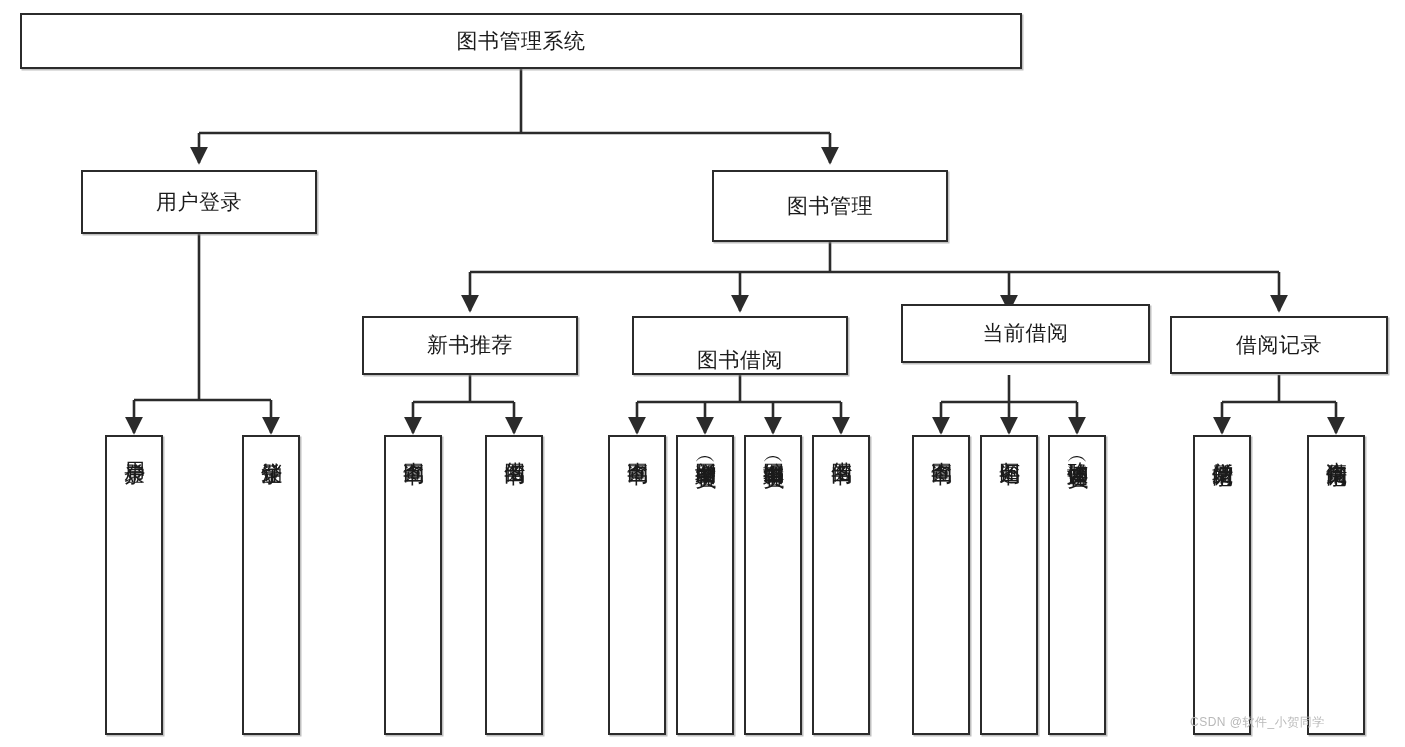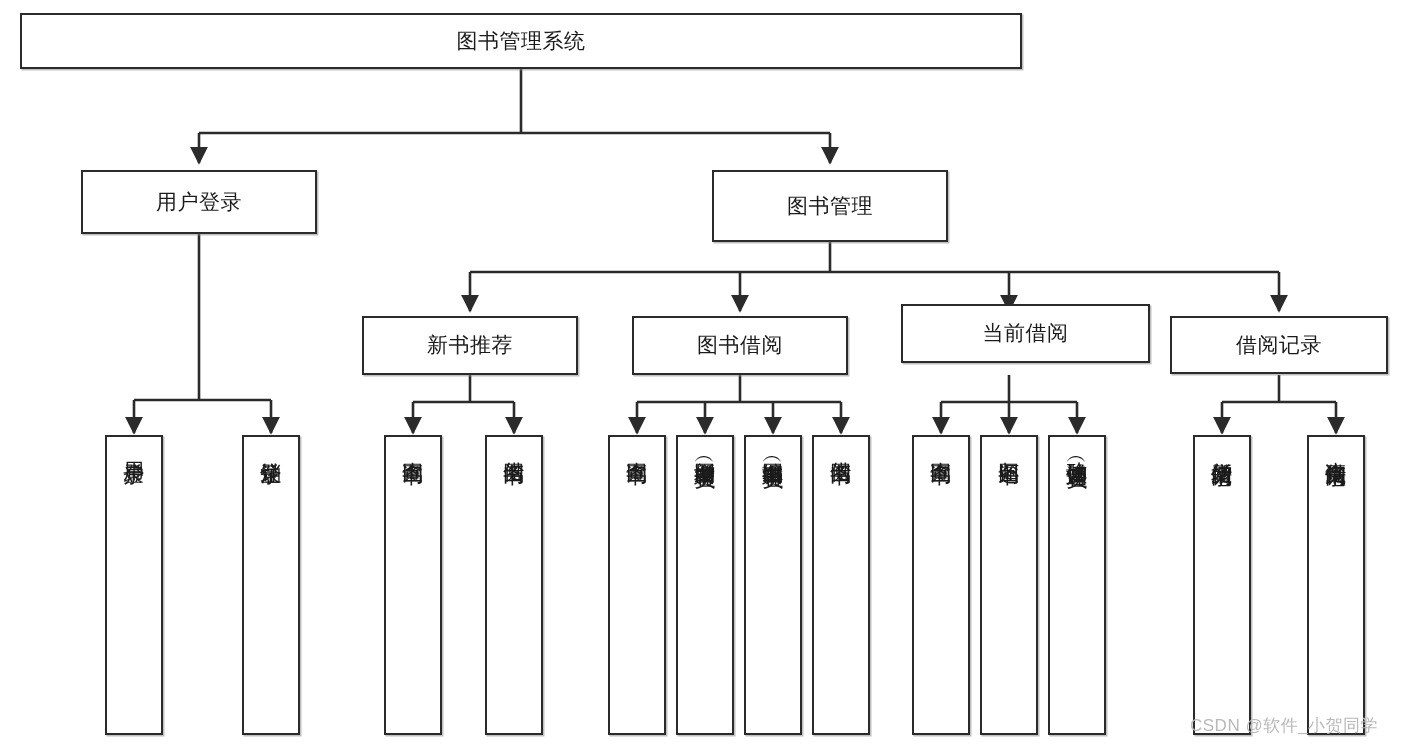--- a/index.html
+++ b/index.html
@@ -30,20 +30,21 @@
   .node {
     position: absolute;
     box-sizing: border-box;
     background: #ffffff;
     border: 2px solid #2b2b2b;
     display: flex;
     align-items: center;
     justify-content: center;
     color: #1b1b1b;
     box-shadow: 1.5px 1.5px 0 0 rgba(140,140,140,0.55);
+    font-family: Liberation Serif, serif;
   }
   .node .label {
     display: block;
     text-align: center;
     line-height: 1.18;
     letter-spacing: 0.5px;
   }
   .node.horiz .label {
     writing-mode: horizontal-tb;
     font-size: 21px;
@@ -57,21 +58,21 @@
     text-orientation: upright;
     font-size: 21px;
     line-height: 1.02;
     letter-spacing: 1px;
     white-space: nowrap;
   }
   #watermark {
     position: absolute;
     left: 1190px;
     top: 714px;
-    font-size: 17px;
+    font-size: 12px;
     color: #b9b9b9;
     letter-spacing: 0.5px;
     white-space: nowrap;
     user-select: none;
   }
 </style>
 </head>
 <body>
 
 <div id="diagram-root">
@@ -133,21 +134,21 @@
   <div class="node horiz" style="left:81px; top:170px; width:236px; height:64px;">
     <span class="label">用户登录</span>
   </div>
   <div class="node horiz" style="left:712px; top:170px; width:236px; height:72px;">
     <span class="label">图书管理</span>
   </div>
 
   <div class="node horiz" style="left:362px; top:316px; width:216px; height:59px;">
     <span class="label">新书推荐</span>
   </div>
-  <div class="node horiz" style="left:632px; top:316px; width:216px; height:59px;">
+  <div class="node horiz" style="left:632px; top:316px; width:216px; height:59px;align-items:flex-end;">
     <span class="label">图书借阅</span>
   </div>
   <div class="node horiz" style="left:901px; top:304px; width:249px; height:59px;">
     <span class="label">当前借阅</span>
   </div>
   <div class="node horiz" style="left:1170px; top:316px; width:218px; height:58px;">
     <span class="label">借阅记录</span>
   </div>
 
   <div class="node vert" style="left:105px; top:435px; width:58px; height:300px;">

